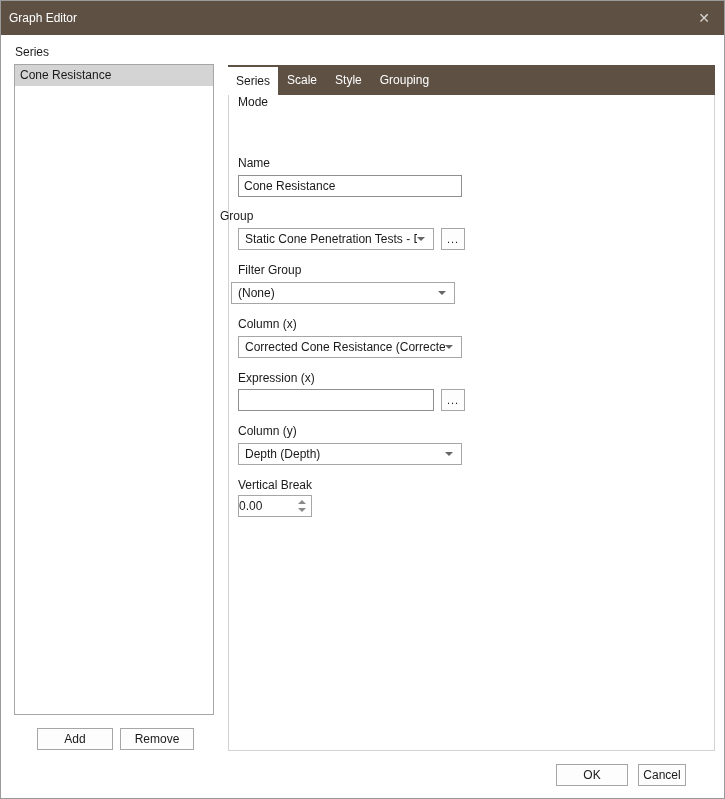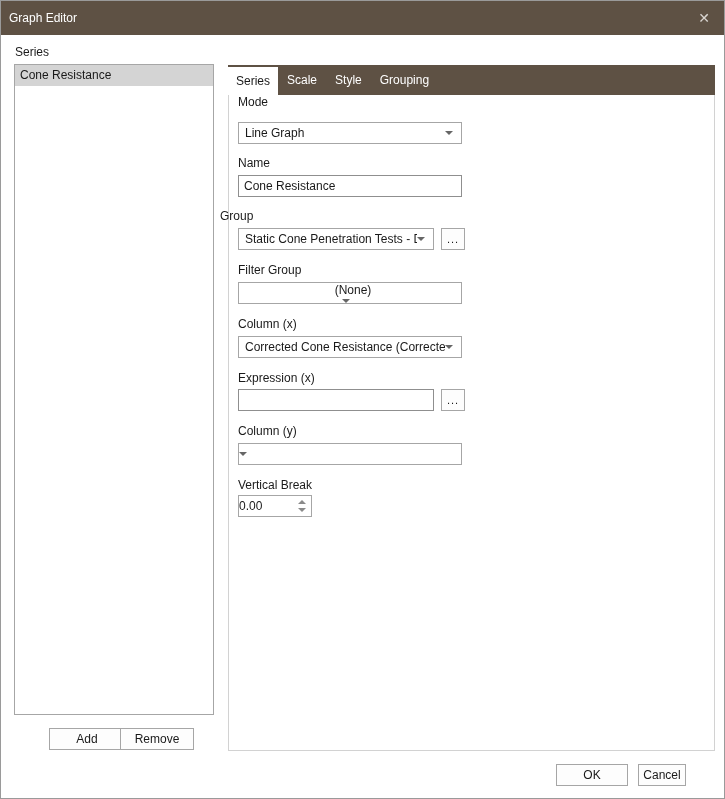--- a/index.html
+++ b/index.html
@@ -32,21 +32,21 @@
   .list-item {
     height: 21px; line-height: 21px; padding-left: 5px;
     background: #d4d4d4; 
   }
 
   .btn {
     position: absolute; height: 22px; background: #fdfdfd; border: 1px solid #a6a6a6;
     display: flex; align-items: center; justify-content: center;
     font-size: 12px; color: #1a1a1a; cursor: default;
   }
-  .btn-add    { left: 48px;  top: 727px; width: 76px; }
+  .btn-add    { left: 36px;  top: 727px; width: 76px; }
   .btn-remove { left: 119px; top: 727px; width: 74px; }
   .btn-ok     { left: 555px; top: 763px; width: 72px; }
   .btn-cancel { left: 637px; top: 763px; width: 48px; }
 
   
   .tabcontrol {
     position: absolute; left: 227px; top: 64px; width: 487px; height: 686px;
     background: #ffffff;
     border-left: 1px solid #d2d2d2; border-right: 1px solid #d2d2d2; border-bottom: 1px solid #d2d2d2;
   }
@@ -99,21 +99,21 @@
 
   
   .lbl-mode       { left: 237px; top: 94px; }
   .cmb-mode       { left: 237px; top: 121px; width: 224px; }
   .lbl-name       { left: 237px; top: 155px; }
   .txt-name       { left: 237px; top: 174px; width: 224px; }
   .lbl-group      { left: 219px; top: 208px; }
   .cmb-group      { left: 237px; top: 227px; width: 196px; }
   .btn-group-browse { top: 227px; }
   .lbl-filter     { left: 237px; top: 262px; }
-  .cmb-filter     { left: 237px; top: 281px; width: 224px; flex-direction: column; }
+  .cmb-filter     { left: 230px; top: 281px; width: 224px; }
   .lbl-colx       { left: 237px; top: 316px; }
   .cmb-colx       { left: 237px; top: 335px; width: 224px; }
   .lbl-exprx      { left: 237px; top: 370px; }
   .txt-exprx      { left: 237px; top: 388px; width: 196px; }
   .btn-expr-browse { top: 388px; }
   .lbl-coly       { left: 237px; top: 423px; }
   .cmb-coly       { left: 237px; top: 442px; width: 224px; }
   .lbl-vbreak     { left: 237px; top: 477px; }
 </style>
 </head>
@@ -138,24 +138,20 @@
   <div class="tabcontrol">
     <div class="tabstrip">
       <div class="tab active">Series</div>
       <div class="tab">Scale</div>
       <div class="tab">Style</div>
       <div class="tab">Grouping</div>
     </div>
   </div>
 
   <div class="field-label lbl-mode">Mode</div>
-  <div class="combo cmb-mode">
-    <span class="combo-text">Line Graph</span>
-    <span class="arrow"></span>
-  </div>
 
   <div class="field-label lbl-name">Name</div>
   <div class="textbox txt-name">
     <input type="text" value="Cone Resistance" style="">
   </div>
 
   <div class="field-label lbl-group">Group</div>
   <div class="combo cmb-group">
     <span class="combo-text">Static Cone Penetration Tests - D</span>
     <span class="arrow"></span>
@@ -175,20 +171,21 @@
   </div>
 
   <div class="field-label lbl-exprx">Expression (x)</div>
   <div class="textbox txt-exprx">
     <input type="text" value="" style="">
   </div>
   <div class="browse-btn btn-expr-browse">...</div>
 
   <div class="field-label lbl-coly">Column (y)</div>
   <div class="combo cmb-coly">
+    <span class="combo-text">Depth (Depth)</span>
     <span class="arrow"></span>
   </div>
 
   <div class="field-label lbl-vbreak">Vertical Break</div>
   <div class="spinner">
     <span class="spin-value">0.00</span>
     <span class="spin-arrows">
       <span class="tri-up"></span>
       <span class="tri-down"></span>
     </span>

